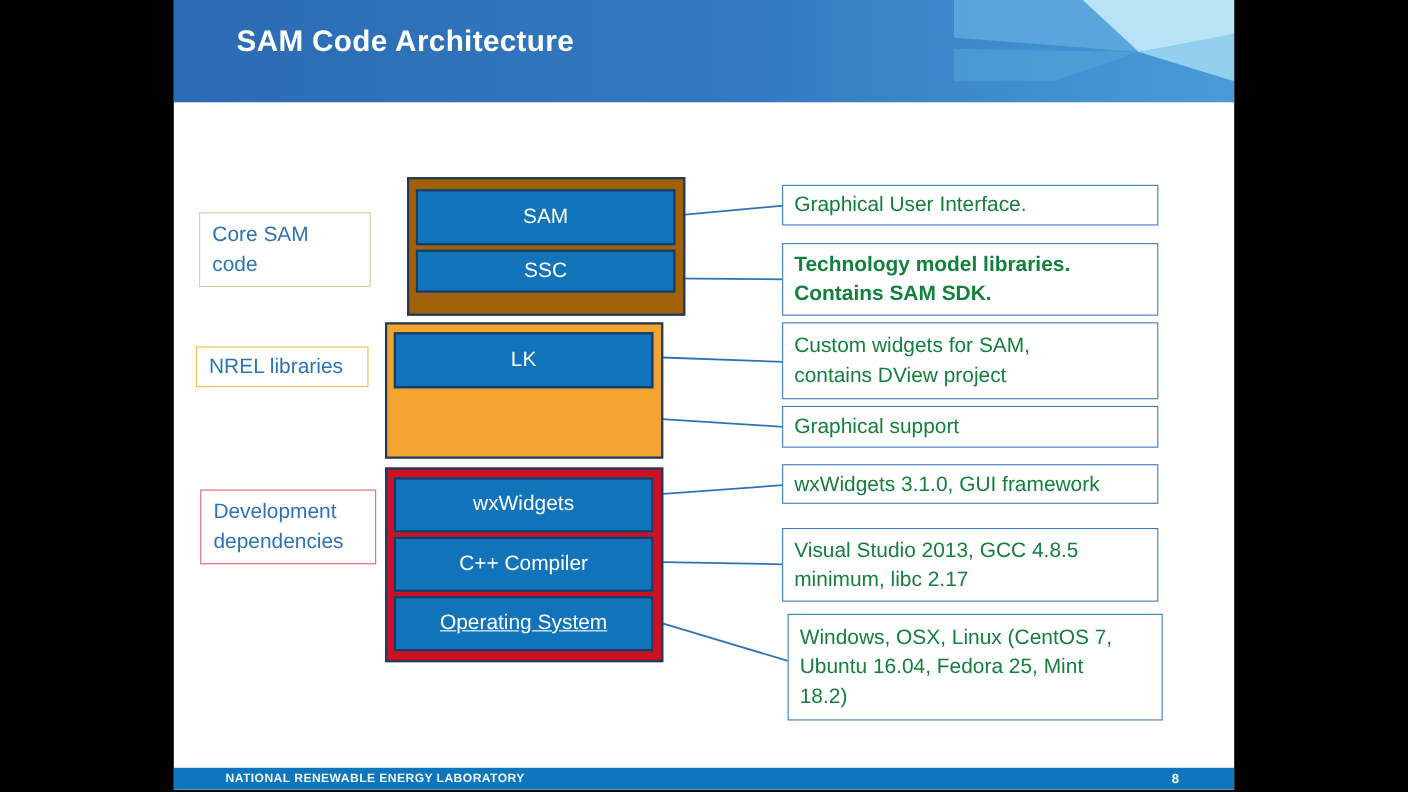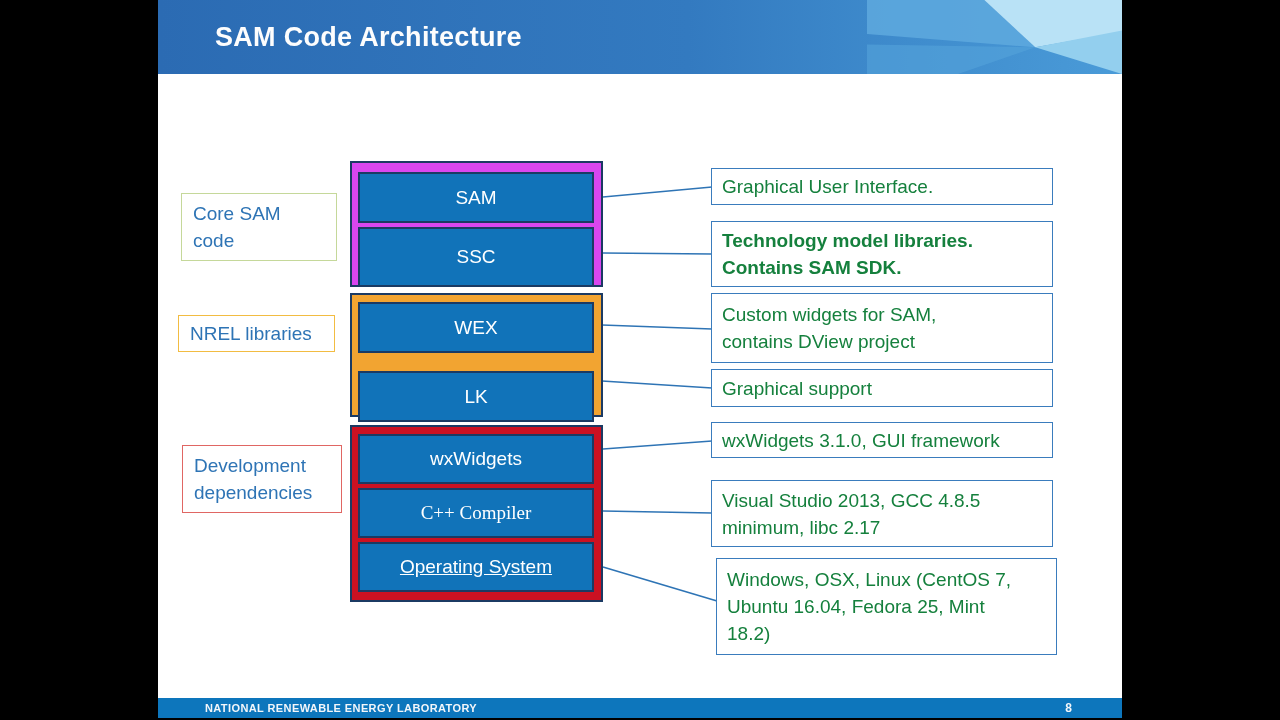--- a/index.html
+++ b/index.html
@@ -1,21 +1,21 @@
 <!DOCTYPE html>
 <html><head>
 <meta charset="utf-8">
 <style>
   html,body{margin:0;padding:0;background:#000;}
   *{box-sizing:border-box;font-family:"Liberation Sans",sans-serif;}
   .stage{position:relative;width:1280px;height:720px;background:#000;overflow:hidden;}
   .slide{position:absolute;left:158px;top:0;width:964px;height:718px;background:#fff;overflow:hidden;}
 
   
-  .slide-header{position:absolute;left:0;top:0;width:964px;height:74px;
+  .slide-header{position:absolute;left:0;top:0;width:964px;height:93px;
     background:linear-gradient(90deg,#2b6bb3 0%,#337ac0 55%,#3f8ccd 78%,#4a9bd8 100%);}
   .slide-title{position:absolute;left:57px;top:0;height:74px;display:flex;align-items:center;
     margin:0;color:#fdfdfd;font-size:27px;font-weight:600;letter-spacing:.3px;}
   .deco{position:absolute;right:0;top:0;width:255px;height:74px;overflow:hidden;}
   .deco i{position:absolute;inset:0;display:block;}
   .deco .t1{background:#b9e2f6;clip-path:polygon(46% 0,102% 0,102% 42%,66% 64%);}
   .deco .t2{background:#93cfee;clip-path:polygon(66% 64%,102% 40%,102% 102%);}
   .deco .t3{background:#5ea9de;clip-path:polygon(0 0,46% 0,66% 64%,0 46%);opacity:.85;}
   .deco .t4{background:#55a3da;clip-path:polygon(0 60%,66% 64%,34% 102%,0 102%);opacity:.6;}
 
@@ -25,31 +25,31 @@
 
   
   .cat-label{position:absolute;display:flex;align-items:center;padding:4px 11px;
     color:#2e74b5;font-size:19px;line-height:27px;white-space:pre-line;background:#fff;}
   .cat-core{left:23px;top:193px;width:156px;height:68px;border:1.5px solid #c5d89a;}
   .cat-nrel{left:20px;top:315px;width:157px;height:37px;border:1.5px solid #f2bc42;}
   .cat-dev{left:24px;top:445px;width:160px;height:68px;border:1.5px solid #e06663;}
 
   
   .group{position:absolute;left:192px;width:253px;border:2px solid #1b3a63;}
-  .group-core{top:161px;height:126px;background:#d946ef;}
+  .group-core{top:161px;height:126px;background:#a16207;margin-left:20px;}
   .group-nrel{top:293px;height:124px;background:#f2a431;}
   .group-dev{top:425px;height:177px;background:#cc1122;}
   .comp{position:absolute;left:6px;width:236px;background:#1173b9;border:2px solid #1b3a63;
     display:flex;align-items:center;justify-content:center;color:#fff;font-size:19px;}
   .group-core .comp:nth-child(1){top:9px;height:51px;}
-  .group-core .comp:nth-child(2){top:64px;height:60px;}
+  .group-core .comp:nth-child(2){top:64px;height:39px;}
   .group-nrel .comp:nth-child(1){top:7px;height:51px;}
   .group-nrel .comp:nth-child(2){top:76px;height:51px;}
   .group-dev .comp:nth-child(1){top:7px;height:50px;}
-  .group-dev .comp:nth-child(2){top:61px;height:50px;font-family:Liberation Serif, serif;}
+  .group-dev .comp:nth-child(2){top:61px;height:50px;}
   .group-dev .comp:nth-child(3){top:115px;height:50px;text-decoration:underline;}
 
   
   .desc{position:absolute;left:553px;width:342px;border:1.5px solid #3a7cbd;background:#fff;
     display:flex;align-items:center;padding:3px 10px;color:#15803d;font-size:19px;
     line-height:27px;white-space:pre-line;}
   .desc-0{top:168px;height:37px;}
   .desc-1{top:221px;height:66px;font-weight:bold;}
   .desc-2{top:293px;height:70px;}
   .desc-3{top:369px;height:38px;}
@@ -95,21 +95,20 @@
     <div class="cat-label cat-nrel">NREL libraries</div>
     <div class="cat-label cat-dev">Development
 dependencies</div>
 
     <div class="group group-core">
       <div class="comp">SAM</div>
       <div class="comp">SSC</div>
     </div>
 
     <div class="group group-nrel">
-      <div class="comp">WEX</div>
       <div class="comp">LK</div>
     </div>
 
     <div class="group group-dev">
       <div class="comp">wxWidgets</div>
       <div class="comp">C++ Compiler</div>
       <div class="comp">Operating System</div>
     </div>
 
     <div class="desc desc-0">Graphical User Interface.</div>

